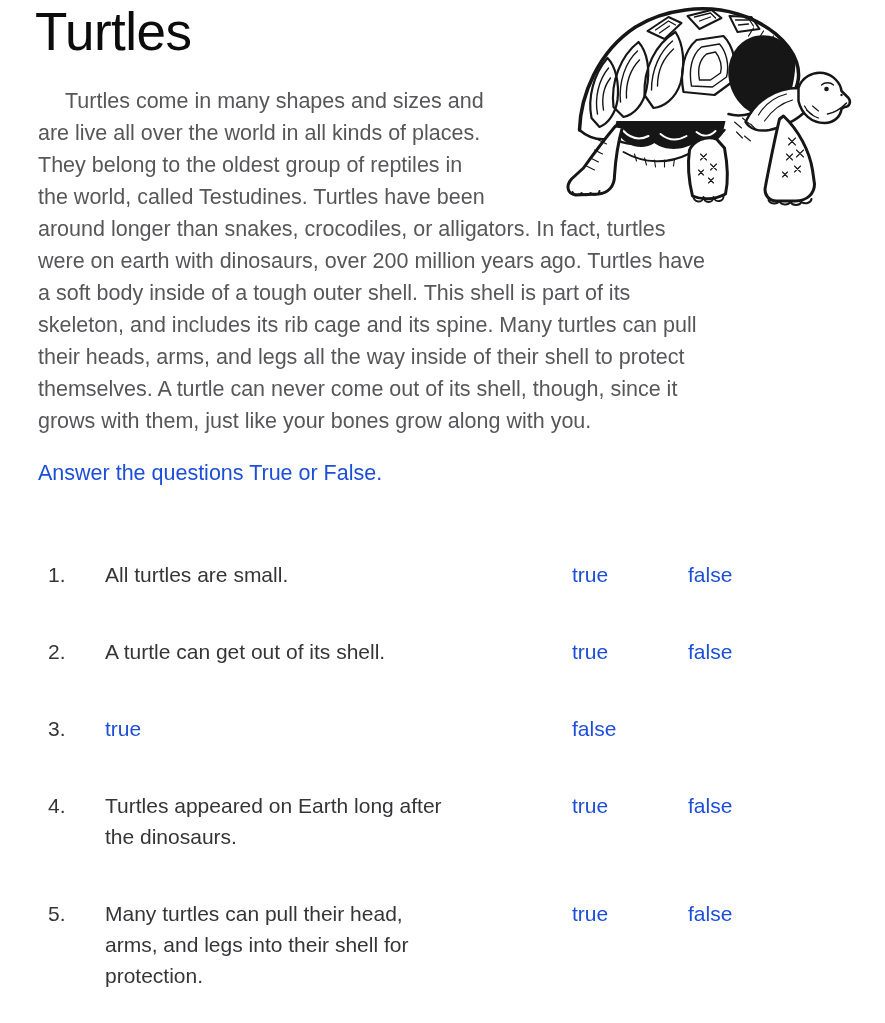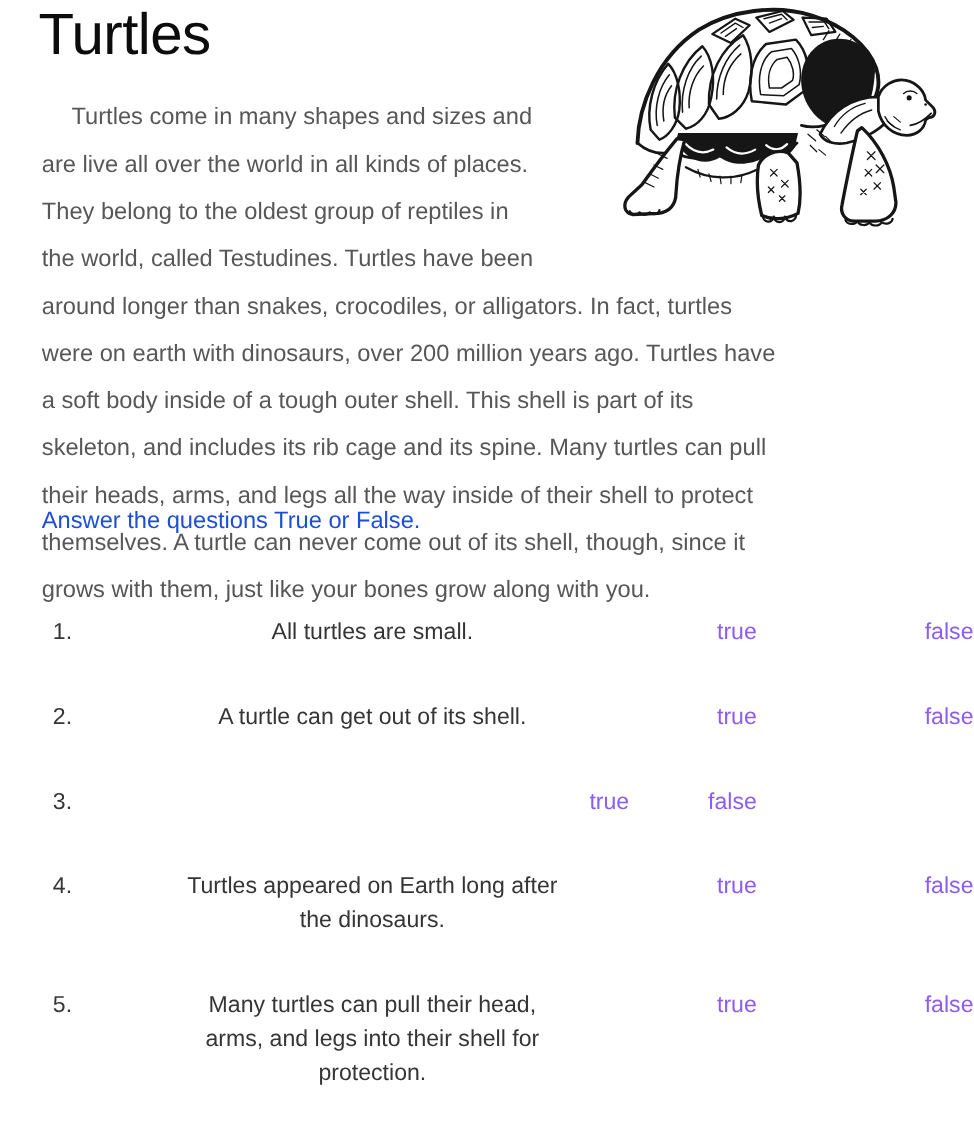--- a/index.html
+++ b/index.html
@@ -15,38 +15,38 @@
     position:absolute; left:35px; top:4px;
     font-size:53px; font-weight:400; line-height:1.05;
     letter-spacing:-0.5px; color:#0c0c0c;
   }
   .turtle-wrap {
     position:absolute; left:552px; top:2px;
     width:333px; height:206px;
   }
   .intro {
     position:absolute; left:38px; top:85px; width:806px;
-    font-size:21.5px; line-height:43px; color:#57575a;
+    font-size:21.5px; line-height:32px; color:#57575a;
     white-space:pre-line; text-indent:27px;
   }
   .instruction {
     position:absolute; left:38px; top:461px;
     font-size:21.5px; color:#1d4ed8;
   }
   .quiz { position:absolute; left:0; top:559px; width:885px; }
   .quiz-row {
     display:grid;
     grid-template-columns:57px 467px 116px auto;
     padding-left:48px;
     margin-bottom:46px;
     font-size:21px; line-height:31px; color:#353538;
   }
   .q-num  { color:#353538; }
-  .q-text { white-space:pre-line;text-align:center; }
-  .q-opt  { color:#8b5cf6; cursor:pointer;text-align:right; }
+  .q-text { white-space:pre-line; }
+  .q-opt  { color:#1d4ed8; cursor:pointer; }
 </style>
 </head>
 <body>
 
 <div class="page">
 
   <h1 class="title">Turtles</h1>
 
   <div class="turtle-wrap">
     <svg viewBox="0 0 332 206" width="333" height="206">

